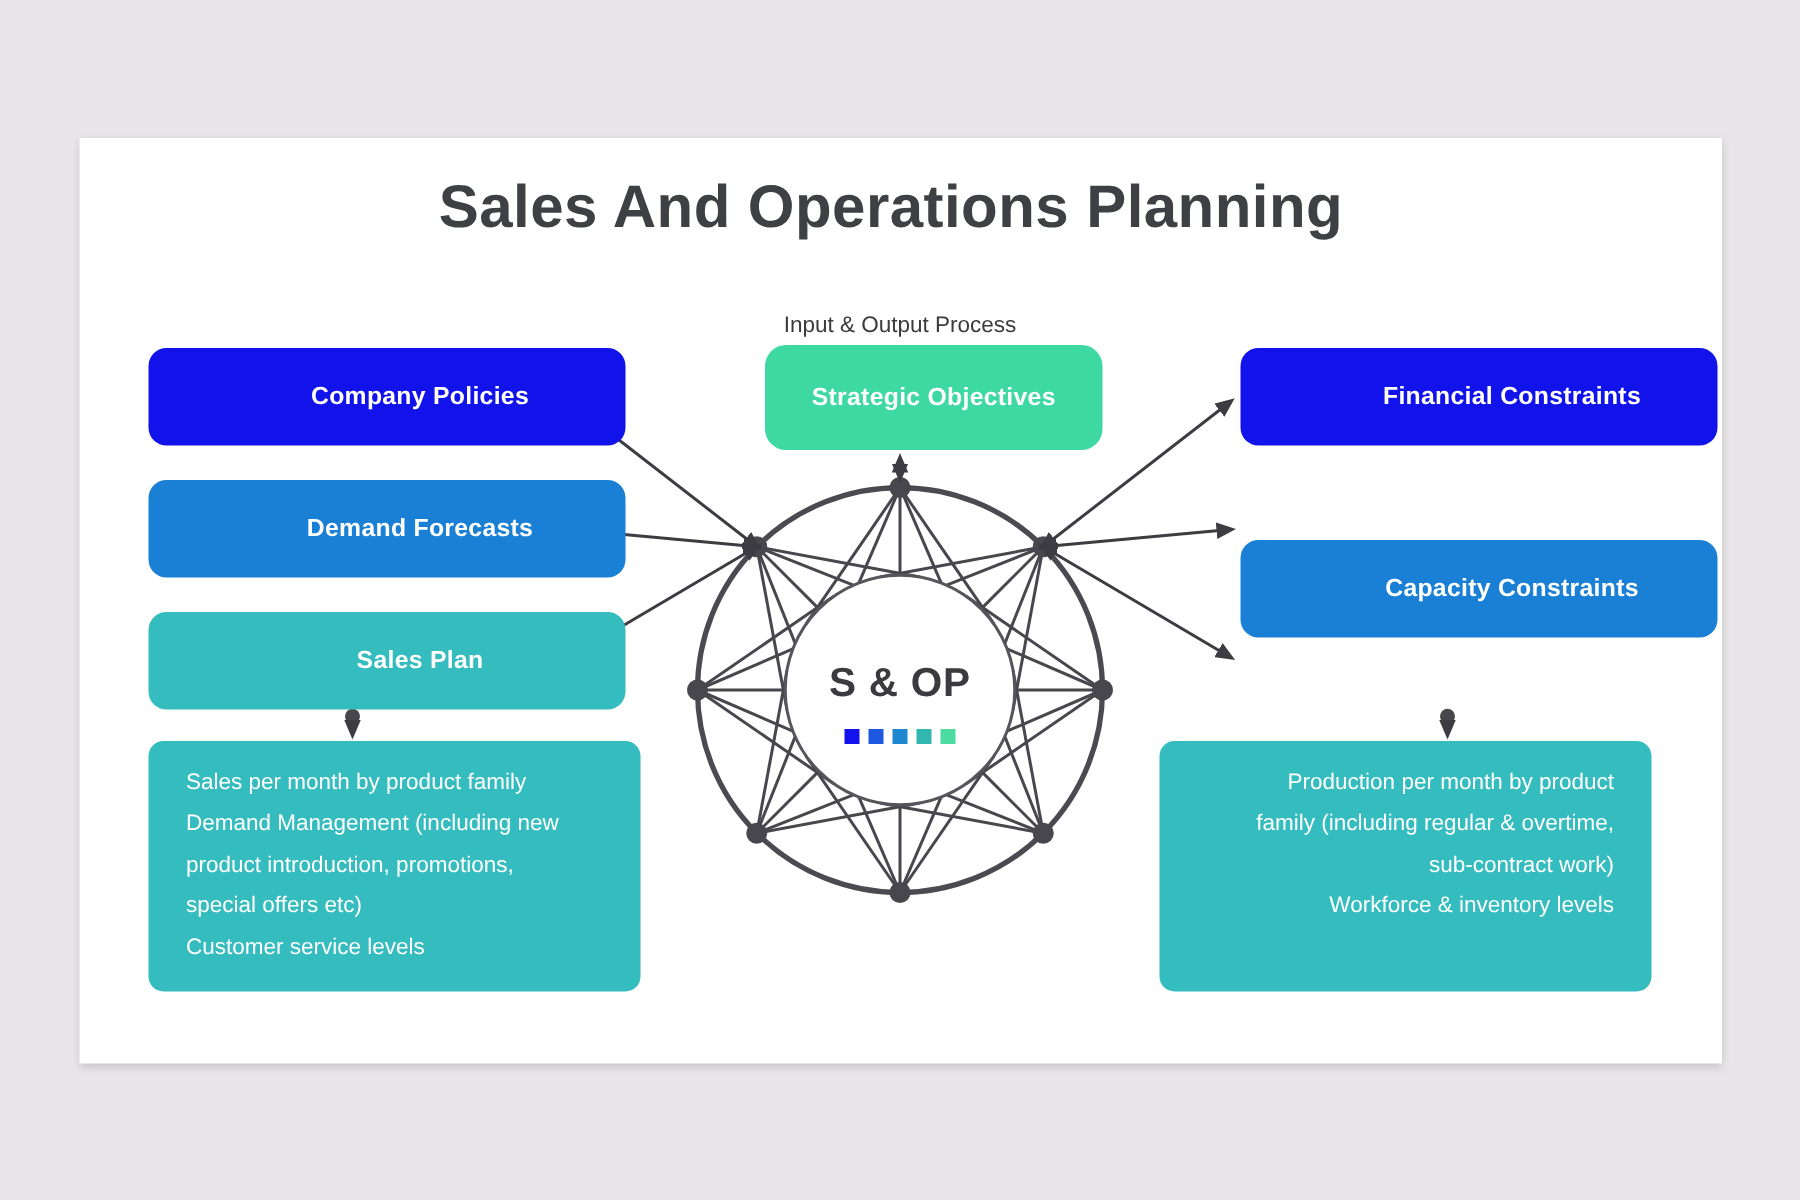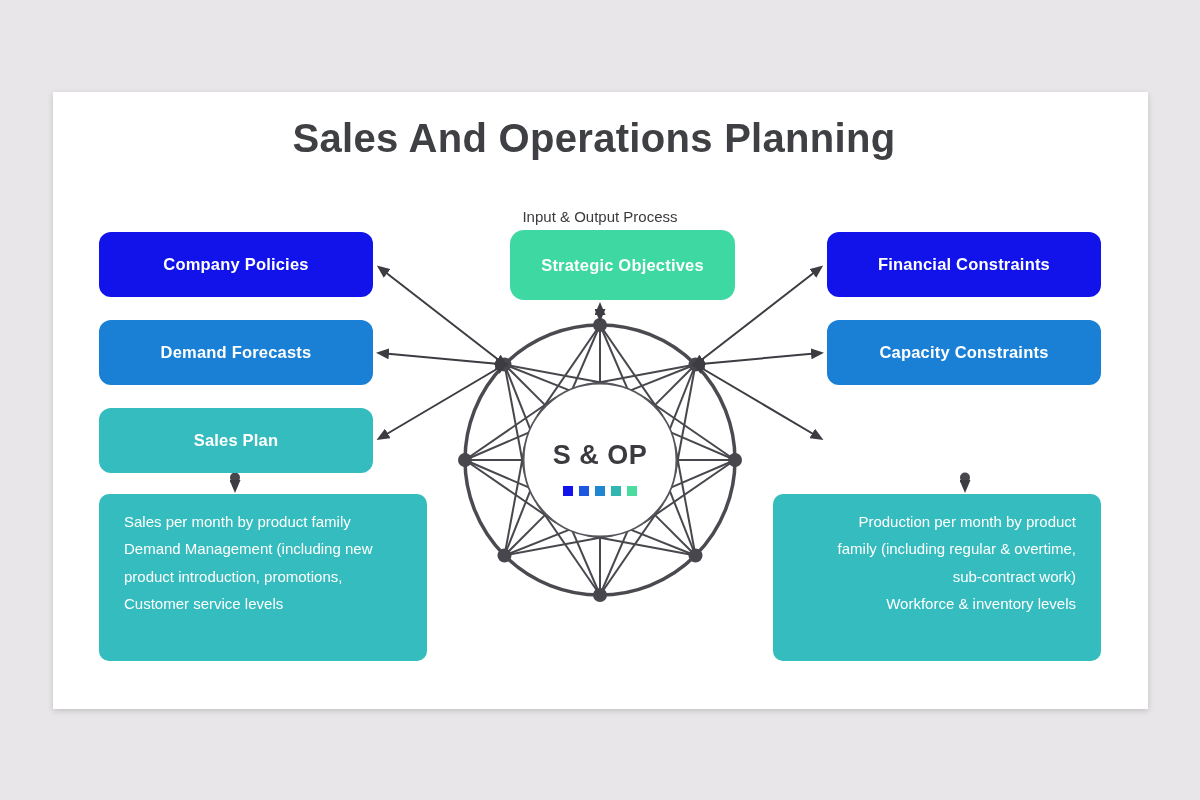--- a/index.html
+++ b/index.html
@@ -23,21 +23,21 @@
   }
   svg.connectors{position:absolute;left:0;top:0;z-index:1;}
   #star-lines line{stroke:#47474d;stroke-width:2;}
   #node-dots circle{fill:#47474d;}
   .arrow-line{stroke:#3c3c42;stroke-width:2;}
   .box{
     position:absolute;display:flex;align-items:center;justify-content:center;
     border-radius:12px;color:#fff;font-weight:700;font-size:16.5px;
     z-index:2;letter-spacing:.2px;
   }
-  .label-box{width:274px;height:65px;}
+  .label-box{width:274px;height:65px;padding-left:44px;}
   .top-box{left:488px;top:230px;width:225px;height:70px;border-radius:14px;}
   .col-left{left:99px;}
   .col-right{left:827px;}
   .row-1{top:232px;}
   .row-2{top:320px;}
   .row-3{top:408px;}
   .detail{
     position:absolute;top:494px;width:328px;height:167px;box-sizing:border-box;
     border-radius:10px;color:#fff;font-size:15px;line-height:27.4px;
     padding:14px 25px;z-index:2;font-weight:400;
@@ -167,28 +167,29 @@
   <div class="box label-box col-left row-2" style="background-color: rgb(26, 128, 213);">
     <span>Demand Forecasts</span>
   </div>
   <div class="box label-box col-left row-3" style="background-color: rgb(53, 188, 190);">
     <span>Sales Plan</span>
   </div>
 
   <div class="box label-box col-right row-1" style="background-color: rgb(17, 19, 234);">
     <span>Financial Constraints</span>
   </div>
-  <div class="box label-box col-right row-2" style="background-color: rgb(26, 128, 213);">
+  <div class="box label-box col-right row-2" style="background-color: rgb(26, 128, 213); margin-top: 40px;">
     <span>Capacity Constraints</span>
   </div>
 
   <div class="detail left" style="background-color: rgb(53, 188, 190);">
     <div>Sales per month by product family</div>
     <div>Demand Management (including new</div>
     <div>product introduction, promotions,</div>
+    <div>special offers etc)</div>
     <div>Customer service levels</div>
   </div>
   <div class="detail right" style="background-color: rgb(53, 188, 190);">
     <div>Production per month by product</div>
     <div>family (including regular &amp; overtime,</div>
     <div>sub-contract work)</div>
     <div>Workforce &amp; inventory levels</div>
   </div>
 
   <div class="center-label">S &amp; OP</div>

